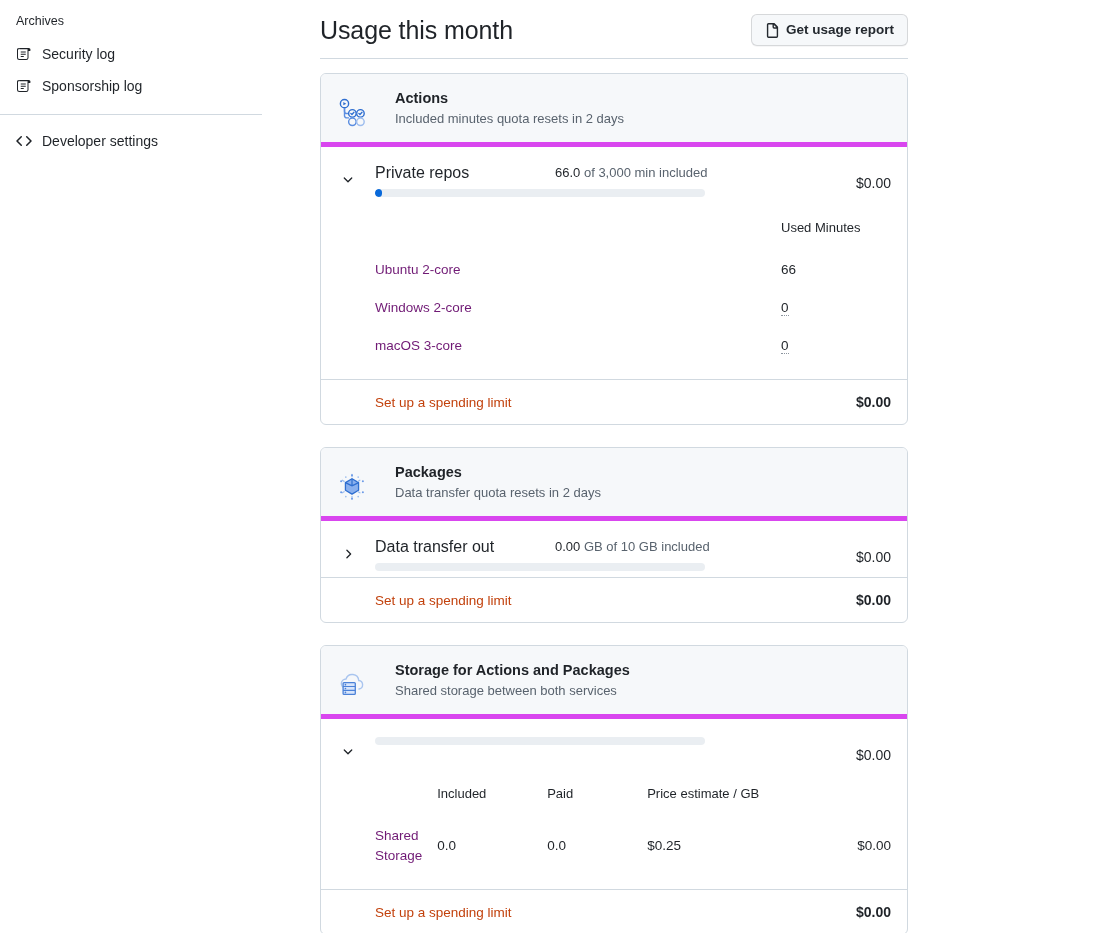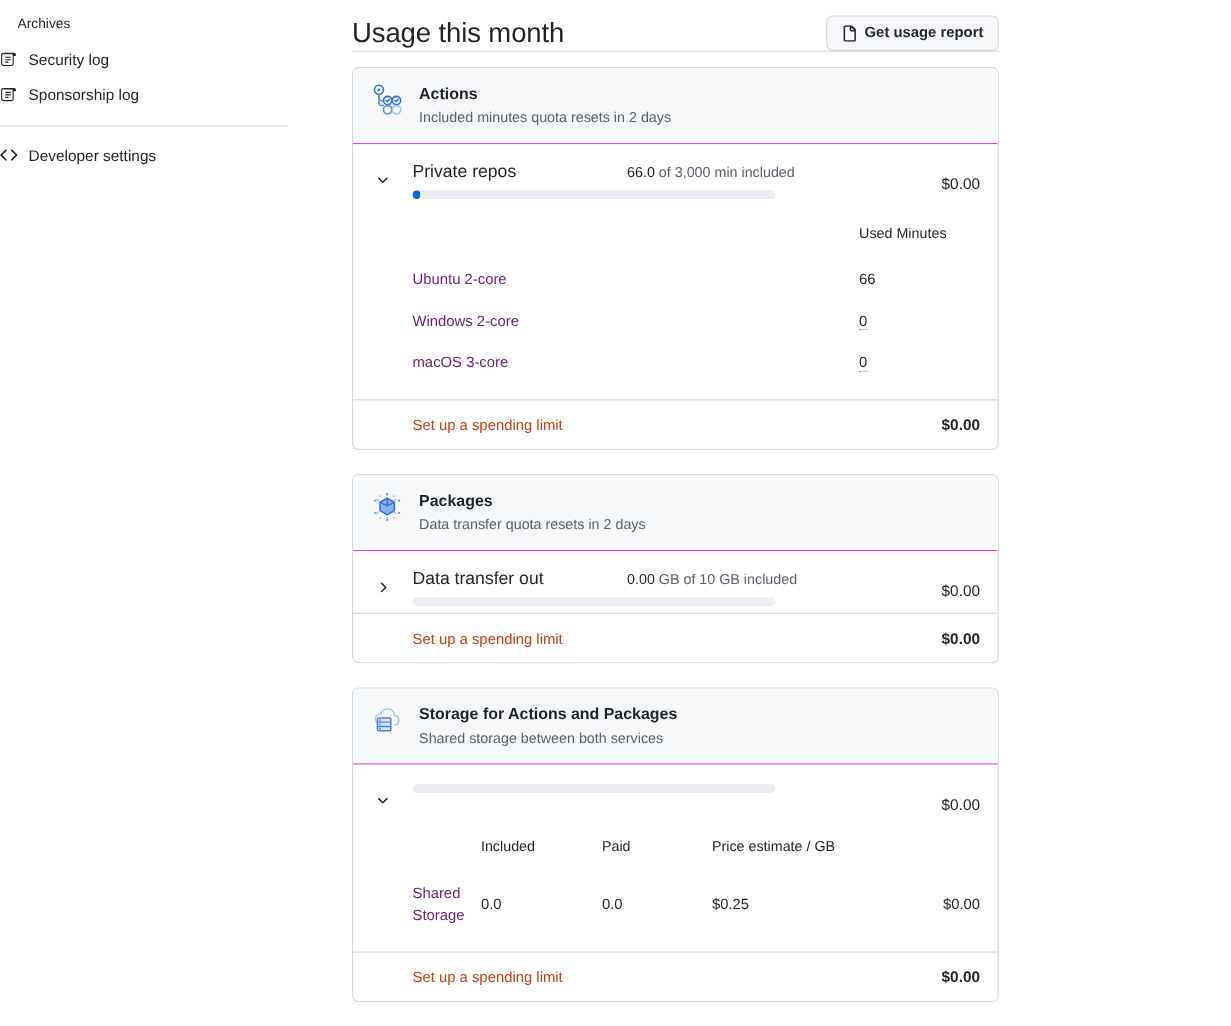--- a/index.html
+++ b/index.html
@@ -13,31 +13,31 @@
   .page { position: relative; width: 928px; height: 933px; display: flex; }
 
   
   .sidebar { width: 278px; flex: 0 0 278px; padding: 12px 0 0 0; }
   .side-group-title {
     font-size: 12.5px; color: #1f2328; padding: 0 16px; margin-bottom: 8px;
     line-height: 18px;
   }
   .side-item {
     display: flex; align-items: center; gap: 10px;
-    padding: 6px 0; font-size: 14px; color: #1f2328;
+    padding: 6px 16px; font-size: 14px; color: #1f2328;
     line-height: 20px; cursor: pointer;
   }
   .side-icon { width: 16px; height: 16px; flex: 0 0 16px; display: block; color: #1f2328; }
   .side-divider { height: 1px; background: #d1d9e0; margin: 12px 16px 10px 0; width: 262px; }
 
   
   .main { flex: 1; padding: 14px 20px 0 42px; position: relative; }
   .main-head {
     display: flex; align-items: center; justify-content: space-between;
-    border-bottom: 1px solid #d1d9e0;
+    padding-bottom: 12px; border-bottom: 1px solid #d1d9e0;
     margin-bottom: 14px;
   }
   .page-title { font-size: 25px; font-weight: 400; letter-spacing: -0.1px; color: #1f2328; }
   .btn {
     display: inline-flex; align-items: center; gap: 6px;
     border: 1px solid rgba(31,35,40,0.15);
     background: #f6f8fa; border-radius: 6px;
     padding: 5px 13px; font-size: 13.5px; font-weight: 600; color: #24292f;
     cursor: pointer; line-height: 20px;
     box-shadow: 0 1px 0 rgba(31,35,40,0.04);
@@ -49,37 +49,37 @@
   .card {
     border: 1px solid #d1d9e0; border-radius: 6px; background: #fff;
     margin-bottom: 22px; overflow: hidden;
   }
   .card.highlight { position: relative; }
   .card.highlight::after {
     content: ""; position: absolute; inset: -5px;
     border: 3px solid #ff0000; border-radius: 8px; pointer-events: none;
   }
   .card-header {
-    display: flex; align-items: flex-start; gap: 14px;
-    background: #f6f8fa; border-bottom: 1px solid #d946ef;
+    display: flex; align-items: flex-end; gap: 28px;
+    background: #f6f8fa; border-bottom: 5px solid #d946ef;
     padding: 14px 16px;
   }
   .card-header .hdr-icon { width: 30px; height: 30px; flex: 0 0 30px; display:block; }
   .hdr-text { flex: 1; }
   .hdr-title { font-size: 14.5px; font-weight: 700; color: #1f2328; line-height: 20px; }
   .hdr-sub { font-size: 13px; color: #59636e; line-height: 19px; margin-top: 1px; }
 
   .usage-row { display: flex; align-items: flex-start; padding: 14px 16px 6px 16px; }
   .chev {
     width: 22px; flex: 0 0 22px; padding-top: 12px; color: #1f2328;
     cursor: pointer; display: flex; justify-content: center;
   }
   .chev svg { display:block; }
   .usage-body { flex: 1; padding-left: 16px; }
-  .usage-line { display: flex; align-items: flex-end; gap: 15px; }
+  .usage-line { display: flex; align-items: flex-end; gap: 0; }
   .usage-name { font-size: 16px; color: #1f2328; width: 180px; flex: 0 0 180px; line-height: 24px; }
   .usage-meta { font-size: 13px; color: #59636e; line-height: 24px; }
   .usage-meta b { color: #1f2328; font-weight: 400; }
   .usage-price {
     font-size: 14px; color: #1f2328; width: 90px; flex: 0 0 90px;
     text-align: right; padding-top: 14px;
   }
   .meter {
     height: 8px; border-radius: 6px; background: #eaeef2;
     width: 330px; margin-top: 4px; overflow: hidden;

